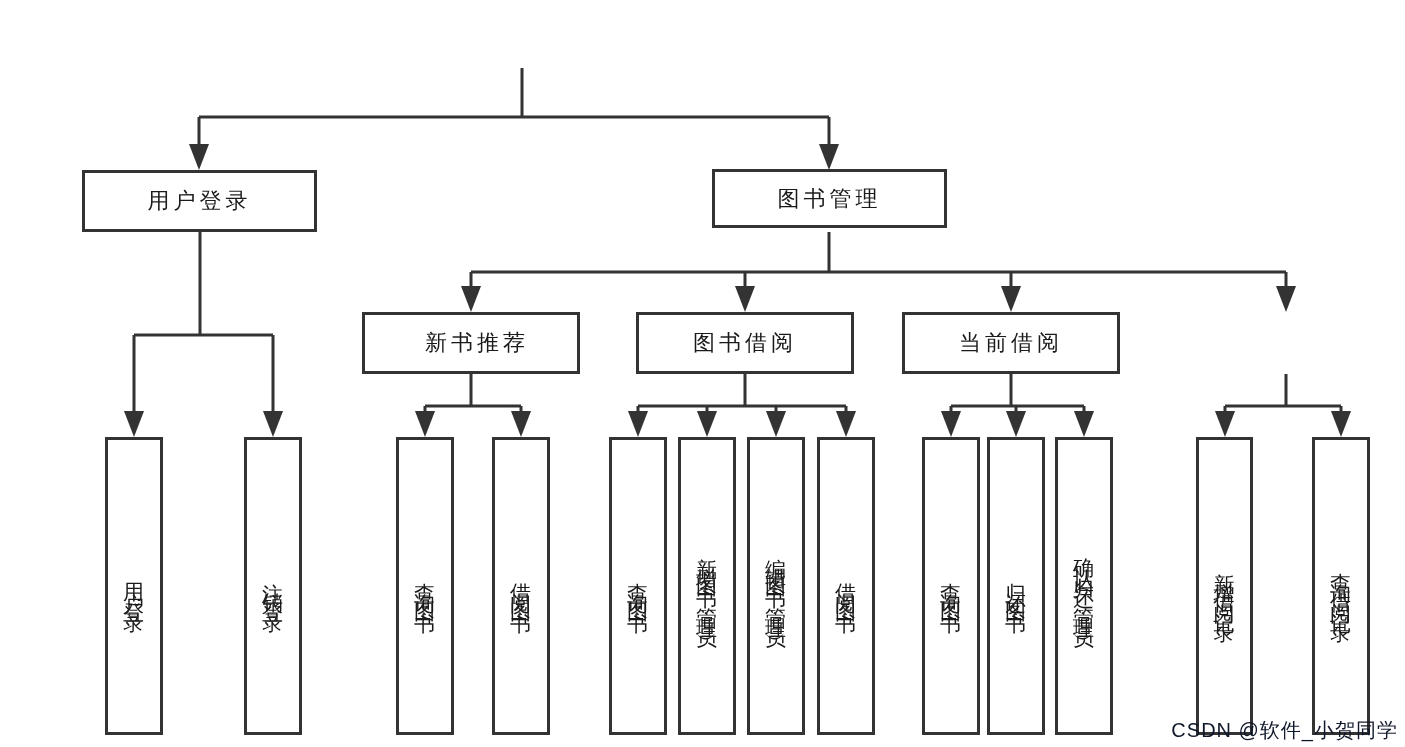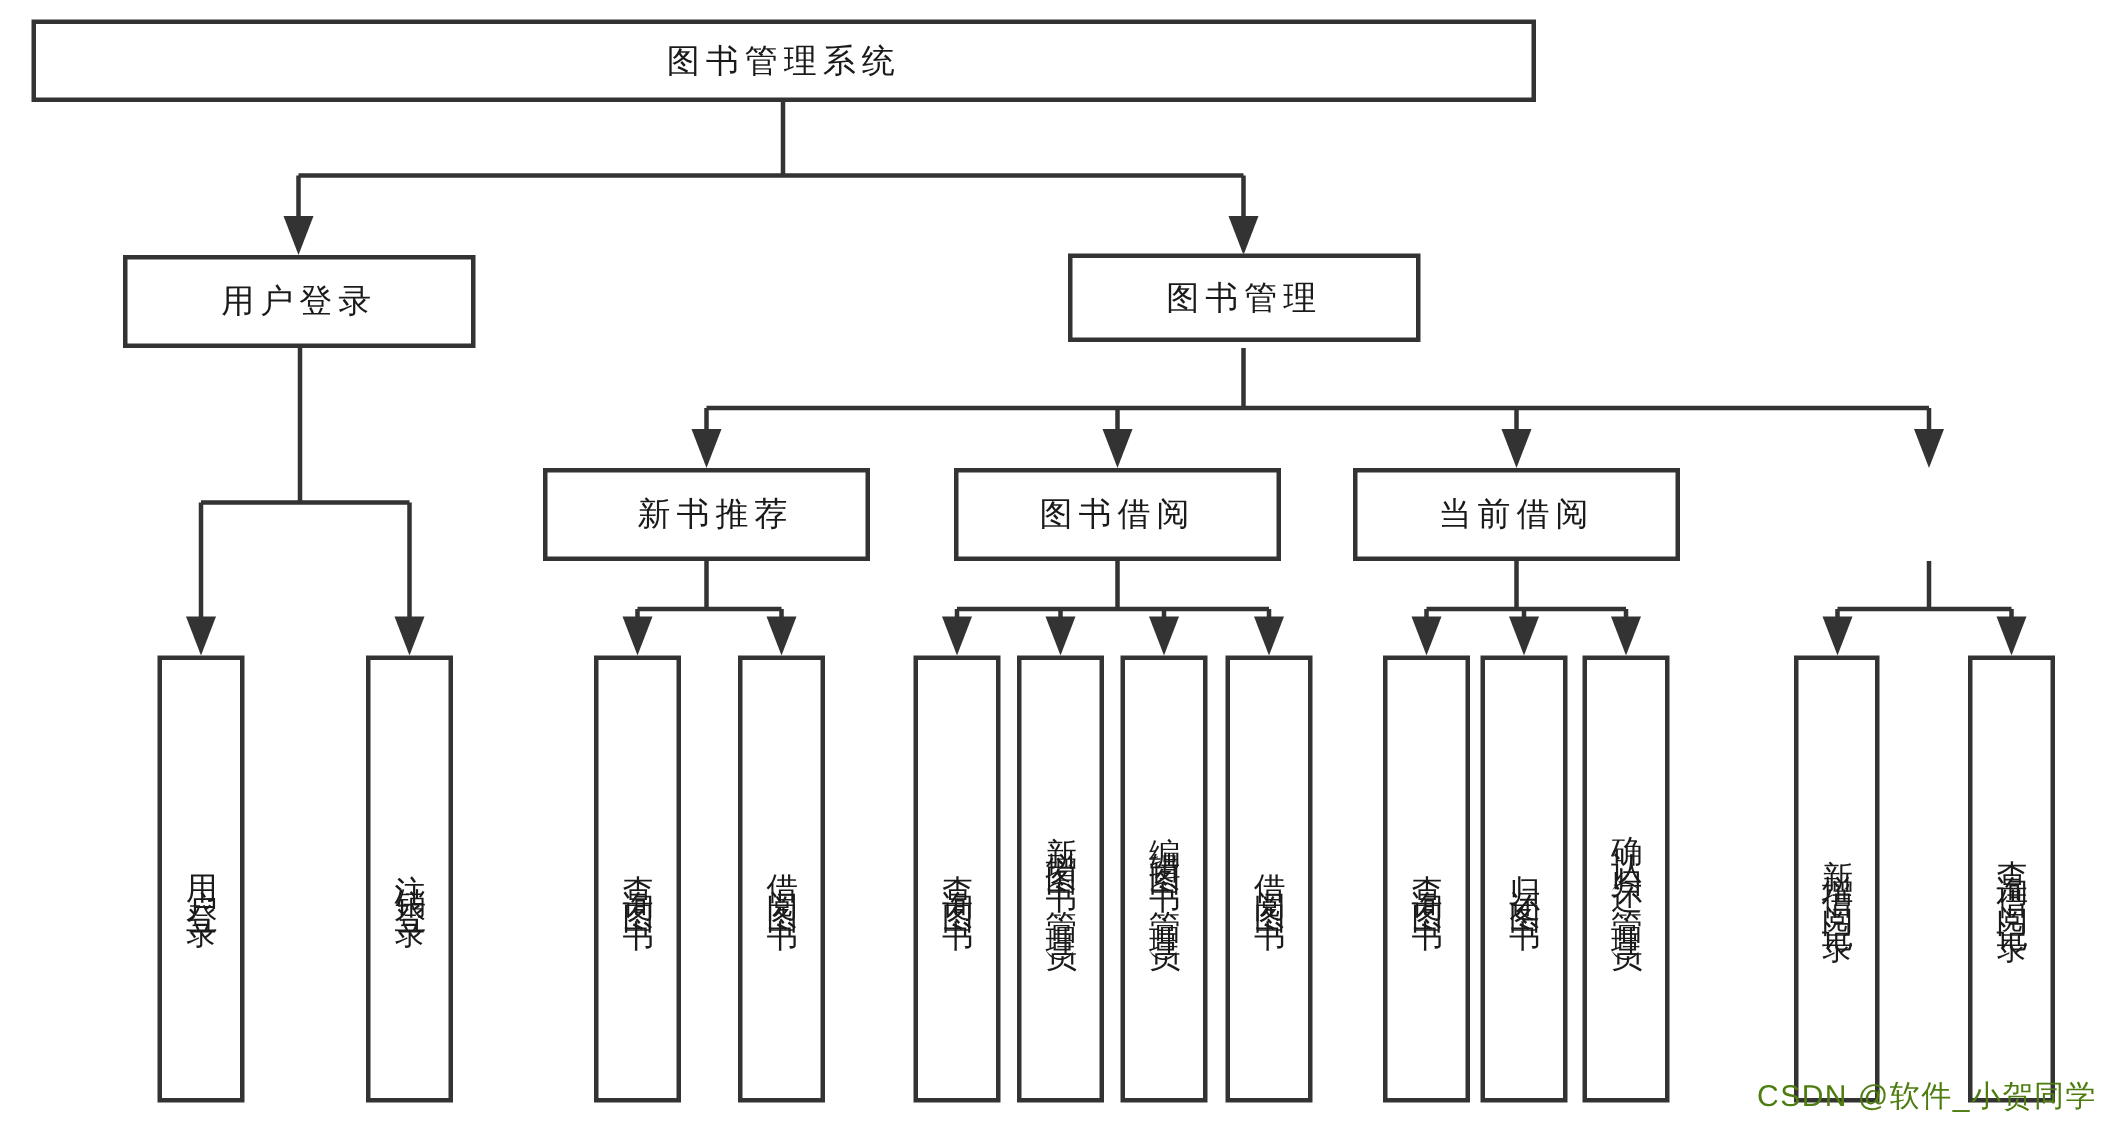--- a/index.html
+++ b/index.html
@@ -39,21 +39,21 @@
     letter-spacing: 10px;
     line-height: 1;
     white-space: nowrap;
   }
   #watermark {
     position: absolute;
     right: 7px;
     bottom: 3px;
     font-size: 20px;
     letter-spacing: 1px;
-    color: #4d7c0f;
+    color: #0f172a;
     z-index: 3;
     white-space: nowrap;
     margin-top: 24px;
   }
 </style>
 </head>
 <body>
 
 <div id="stage">
 
@@ -86,23 +86,20 @@
     <path d="M1011 374 V406 M951 406 H1084 M951 406 V413 M1016 406 V413 M1084 406 V413"></path>
     <polygon points="951,437 941,411 961,411"></polygon>
     <polygon points="1016,437 1006,411 1026,411"></polygon>
     <polygon points="1084,437 1074,411 1094,411"></polygon>
 
     <path d="M1286 374 V406 M1225 406 H1341 M1225 406 V413 M1341 406 V413"></path>
     <polygon points="1225,437 1215,411 1235,411"></polygon>
     <polygon points="1341,437 1331,411 1351,411"></polygon>
   </svg>
 
-  <div class="node hbox" style="left:21px; top:13px; width:1003px; height:55px;">
-    <span>图书管理系统</span>
-  </div>
 
   <div class="node hbox" style="left:82px; top:170px; width:235px; height:62px;">
     <span>用户登录</span>
   </div>
   <div class="node hbox" style="left:712px; top:169px; width:235px; height:59px;">
     <span>图书管理</span>
   </div>
 
   <div class="node hbox" style="left:362px; top:312px; width:218px; height:62px;padding-left:12px;">
     <span>新书推荐</span>

